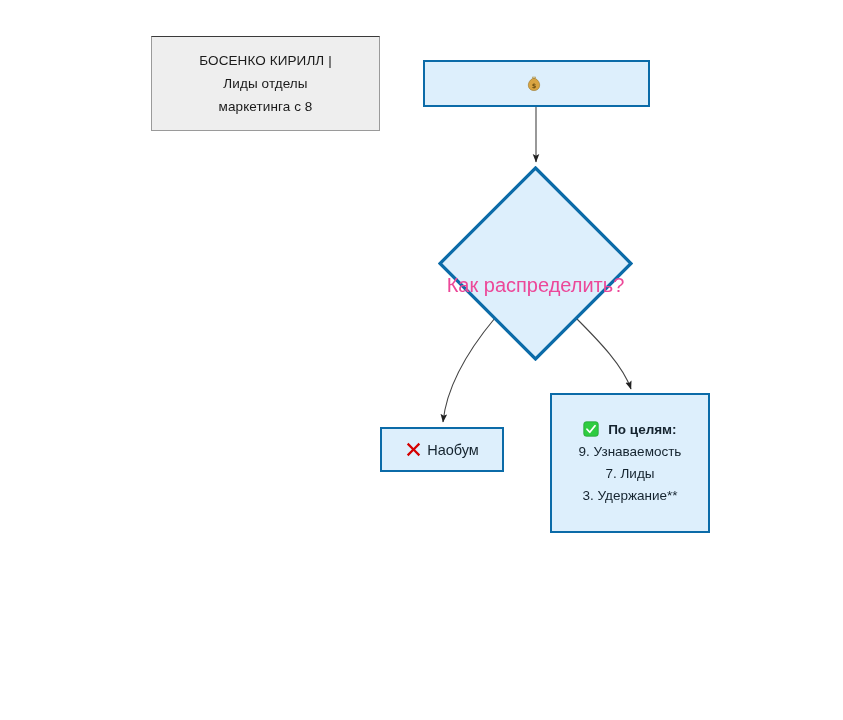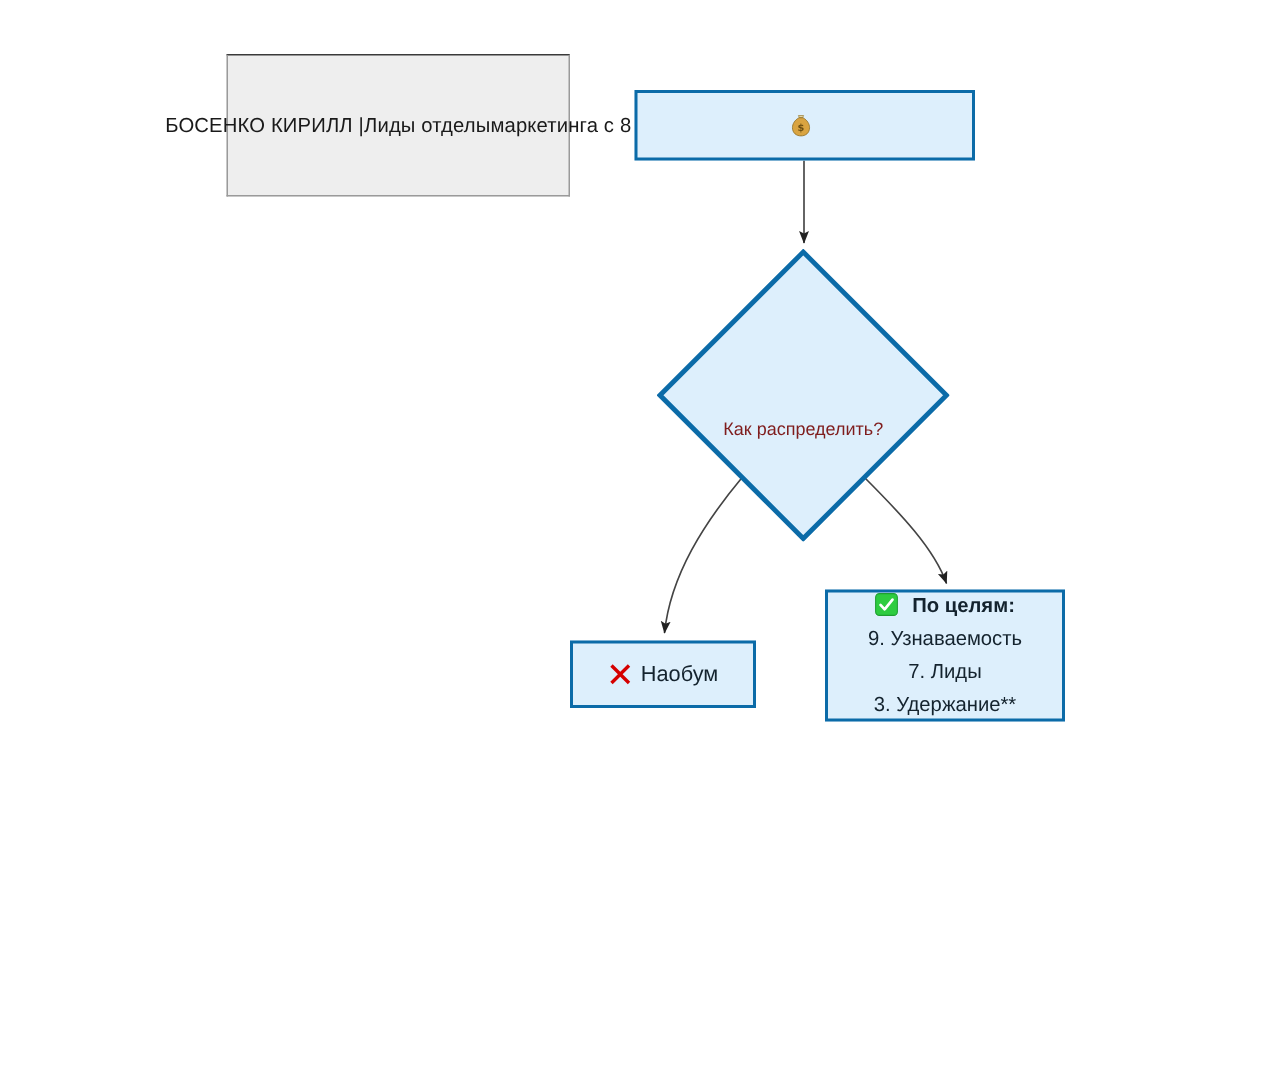--- a/index.html
+++ b/index.html
@@ -48,20 +48,21 @@
 
   
   #title-card {
     left: 151px;
     top: 36px;
     width: 229px;
     height: 95px;
     background: #eeeeee;
     border: 1px solid #9a9a9a;
     border-top-color: #3a3a3a;
+    flex-direction: column;
     color: #1a1a1a;
     font-size: 13.5px;
     line-height: 1.72;
     letter-spacing: 0.1px;
   }
   #title-card .tline { white-space: nowrap; }
 
   
   .box {
     background: #ddeffc;
@@ -83,21 +84,21 @@
     top: 427px;
     width: 124px;
     height: 45px;
     font-size: 14.5px;
   }
 
   #node-goals {
     left: 550px;
     top: 393px;
     width: 160px;
-    height: 88px;
+    height: 140px;
     flex-direction: column;
     font-size: 13.5px;
     line-height: 1.64;
     justify-content: center;
   }
   #node-goals .gline { white-space: nowrap; }
   #node-goals .ghead { font-weight: bold; }
 
   
   #node-decision {
@@ -111,22 +112,22 @@
   #node-decision .dshape {
     position: absolute;
     left: 0;
     top: 0;
     width: 100%;
     height: 100%;
   }
   #node-decision .dlabel {
     position: relative;
     z-index: 1;
-    font-size: 12px;
-    color: #7f1d1d;
+    font-size: 20px;
+    color: #ec4899;
     white-space: nowrap;
     margin-top: 44px;
   }
 
   
   .emoji {
     display: inline-block;
     vertical-align: -3px;
     margin-right: 5px;
   }

